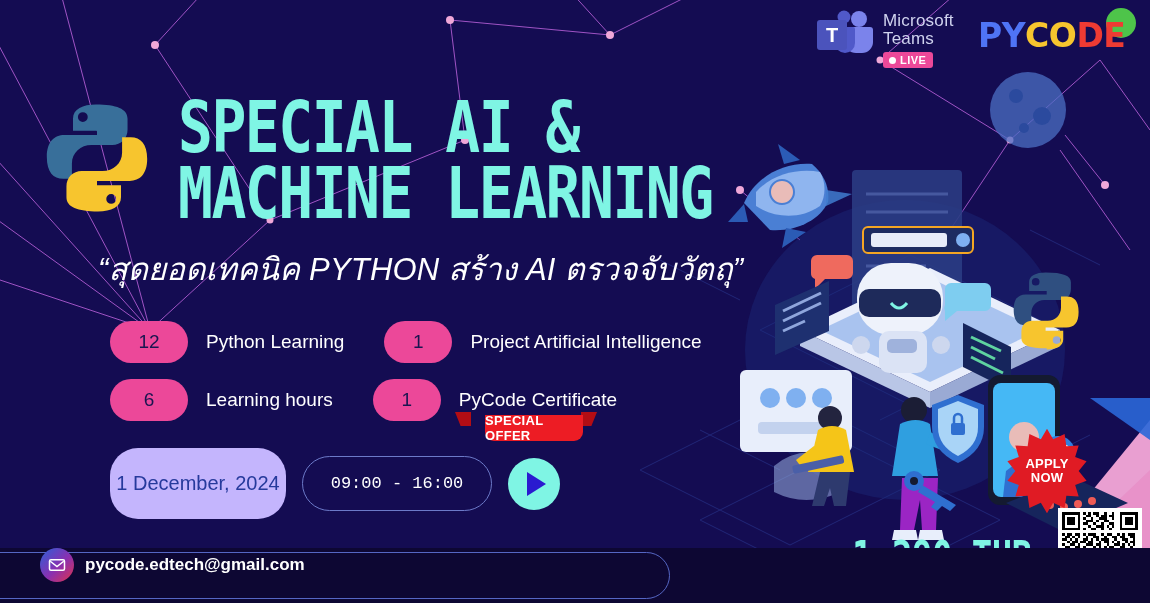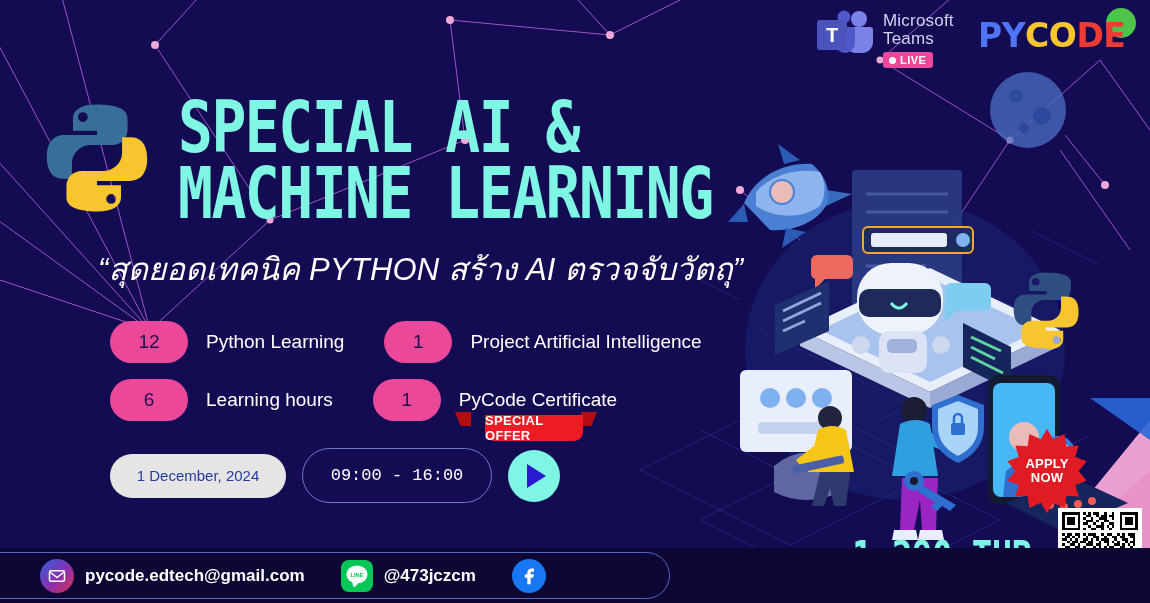--- a/index.html
+++ b/index.html
@@ -97,24 +97,24 @@
   .so-tail {
     position: absolute; top: 0; width: 16px; height: 14px;
     background: #b30d14;
   }
   .so-tail.l { left: 0; clip-path: polygon(0 0, 100% 0, 100% 100%, 35% 100%); }
   .so-tail.r { right: 0; clip-path: polygon(0 0, 100% 0, 65% 100%, 0 100%); }
 
   
   .cta-row { position: absolute; left: 110px; top: 448px; display: flex; align-items: center; gap: 16px; }
   .pill-date {
-    width: 176px; height: 44px; border-radius: 28px;
-    background: #e5e5e5; color: #263a9c;
-    display: flex; align-items: center; justify-content: center;
-    font-size: 15px;
+    width: 176px; height: 71px; border-radius: 28px;
+    background: #c4b5fd; color: #263a9c;
+    display: flex; align-items: center; justify-content: center;
+    font-size: 20px;
   }
   .pill-time {
     width: 190px; height: 55px; border-radius: 28px;
     border: 1px solid #6c7ac9; color: #ffffff;
     display: flex; align-items: center; justify-content: center;
     font-size: 17px;
     font-family: Liberation Mono, monospace;
   }
   .play-btn {
     width: 52px; height: 52px; border-radius: 50%;
@@ -159,21 +159,21 @@
   .footer {
     position: absolute; left: 0; bottom: 0; width: 1150px; height: 55px;
     background: #0d0733;
   }
   .footer-outline {
     position: absolute; left: -30px; top: 4px; width: 700px; height: 47px;
     border: 1px solid #5566c4; border-radius: 24px;
   }
   .footer-items {
     position: absolute; left: 0; top: 0; height: 55px;
-    display: flex; align-items: center; gap: 36px; padding-left: 6px;
+    display: flex; align-items: center; gap: 36px; padding-left: 6px; flex-direction: column;
   }
   .f-item { display: flex; align-items: center; gap: 11px; }
   .f-text { color: #fff; font-size: 17px; font-weight: bold; white-space: nowrap; }
   .icon-circle {
     width: 34px; height: 34px; border-radius: 50%;
     display: flex; align-items: center; justify-content: center;
   }
   .icon-mail { background: linear-gradient(135deg, #2b5fd9 0%, #8b2fb0 55%, #e0344a 100%); }
   .icon-line { width: 32px; height: 32px; border-radius: 8px; background: #06c755;
                display:flex; align-items:center; justify-content:center; }

